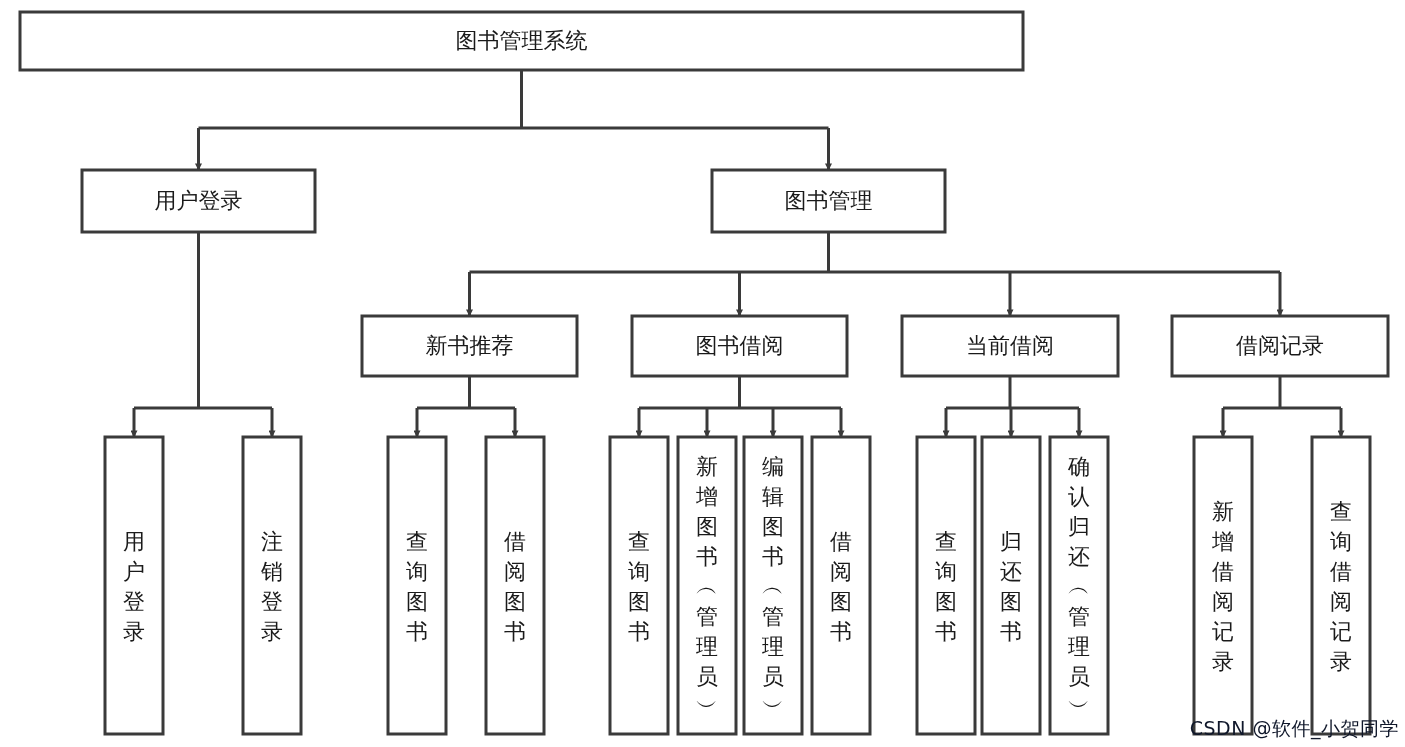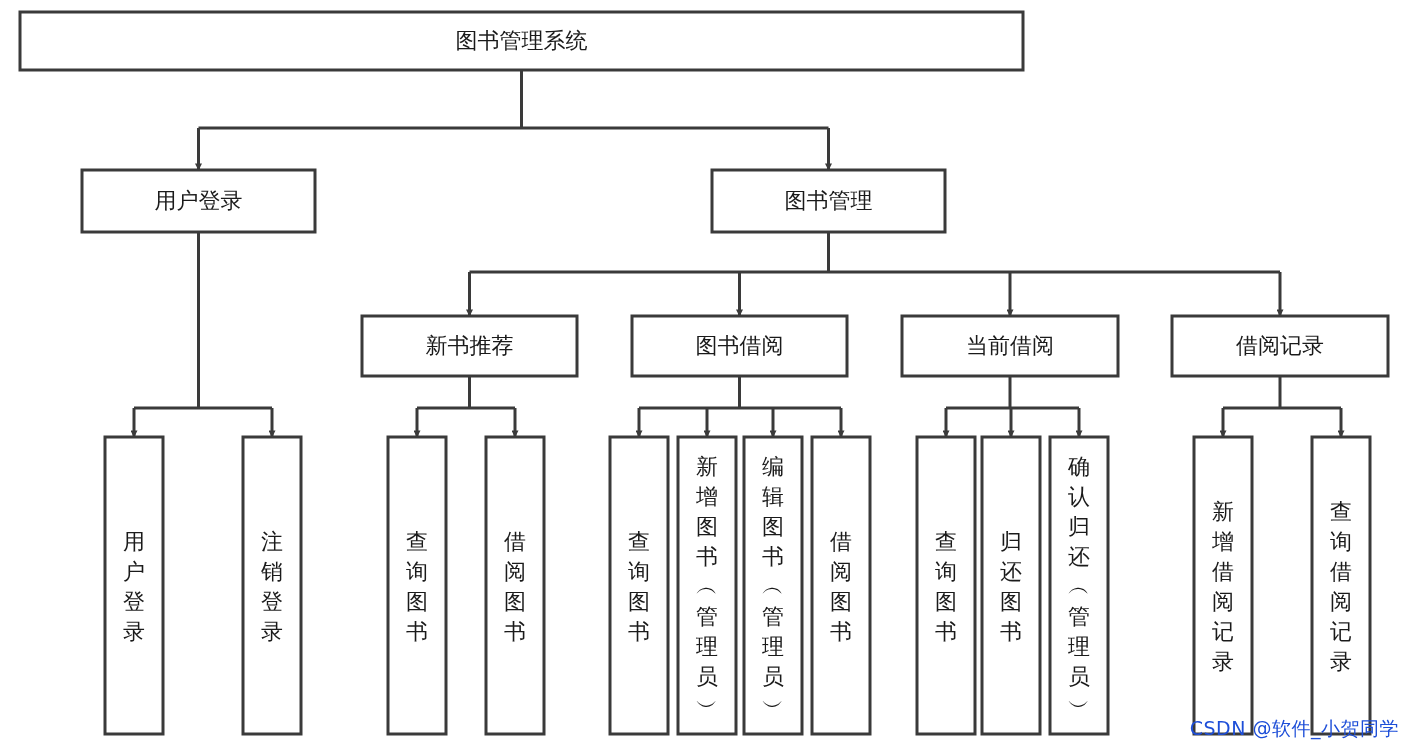--- a/index.html
+++ b/index.html
@@ -21,21 +21,21 @@
   }
   .vlabel{
     fill:#1a1a1a;
     font-family:"DejaVu Sans","Liberation Sans",sans-serif;
     font-size:22px;
     text-anchor:middle;
   }
   .watermark{
     position:absolute;
     right:6px;bottom:5px;
-    color:#1d4ed8;
+    color:#0f172a;
     font-size:19px;
     font-family:"DejaVu Sans","Liberation Sans",sans-serif;
     letter-spacing:.5px;
     white-space:nowrap;
     pointer-events:none;
   }
 </style>
 </head>
 <body>
 

